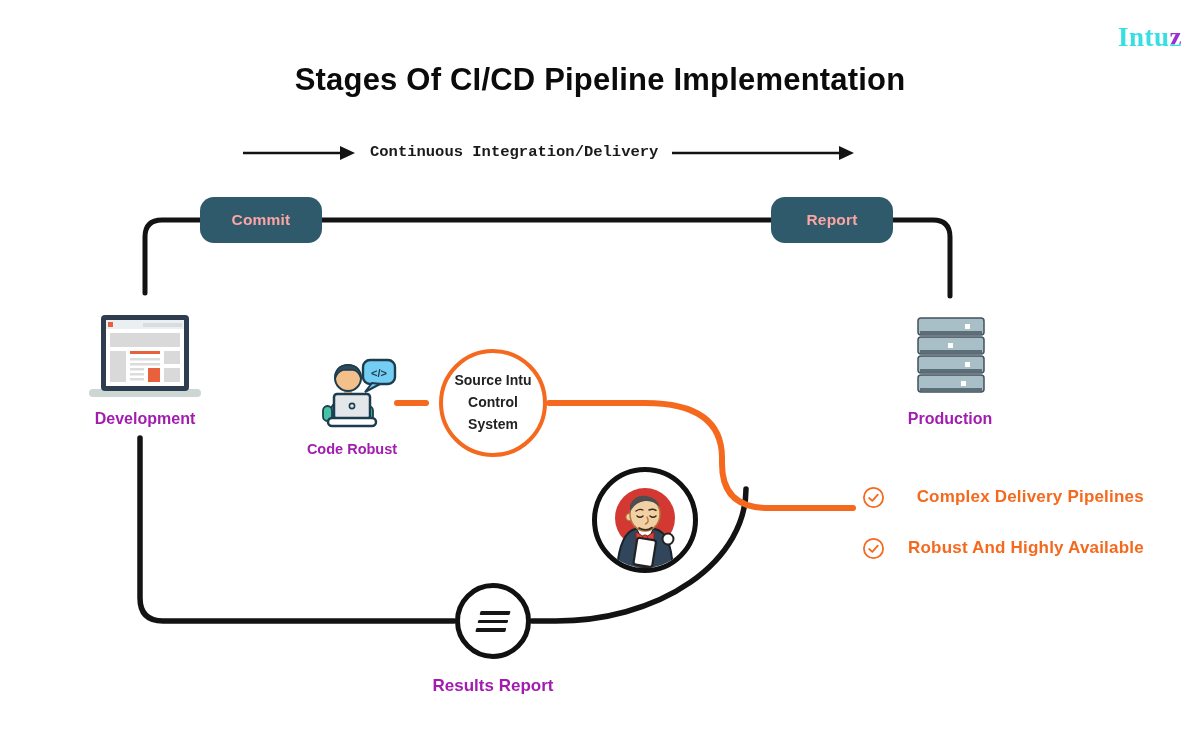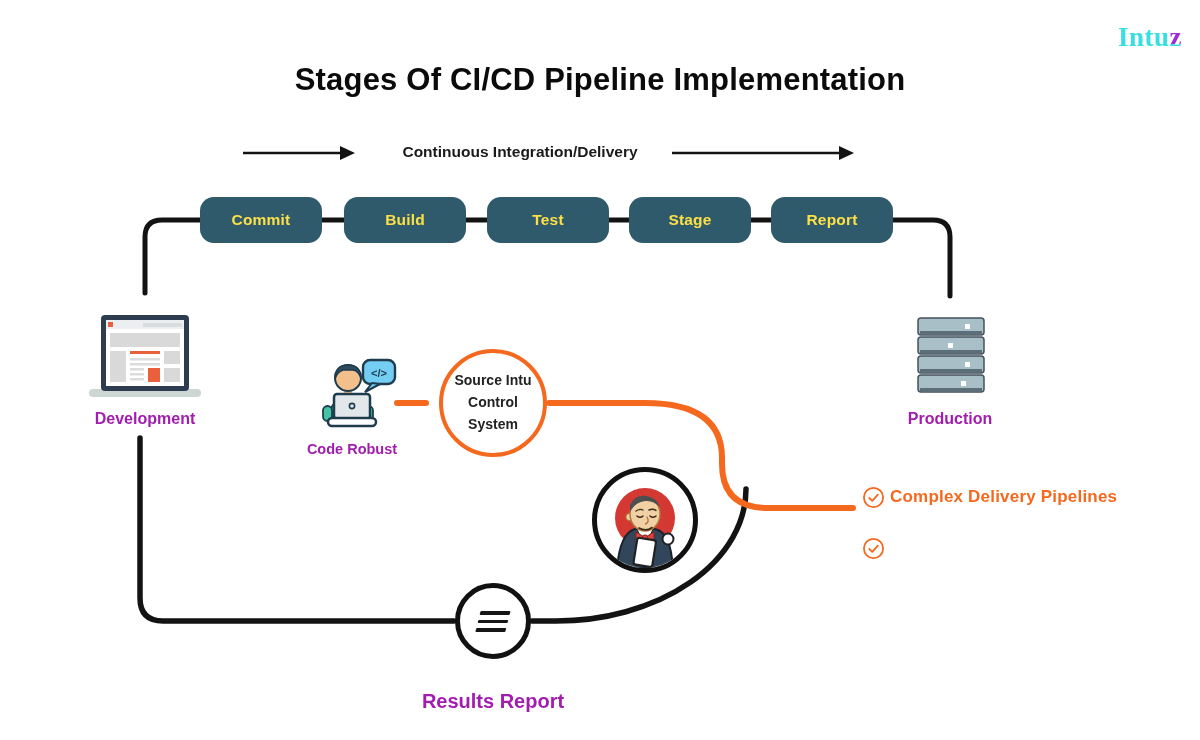--- a/index.html
+++ b/index.html
@@ -11,41 +11,41 @@
   .ln-orange{stroke:var(--accent-orange);fill:none;}
   .ah{fill:var(--ink);}
   
   .title{position:absolute;left:0;right:0;top:34px;text-align:center;font-size:31px;font-weight:800;
          letter-spacing:.2px;color:#0b0b0b;z-index:2;margin-top:28px;}
   .logo{position:absolute;right:18px;top:22px;font-size:27px;font-weight:800;letter-spacing:.5px;
         color:var(--logo-cyan);z-index:2;font-family:Liberation Serif, serif;}
   .logo .z{background:linear-gradient(to bottom,var(--logo-cyan) 26%,var(--logo-purple) 26%,var(--logo-purple) 74%,var(--logo-cyan) 74%);
            -webkit-background-clip:text;background-clip:text;color:transparent;}
   
-  .flow-label{position:absolute;left:370px;top:143px;width:300px;text-align:center;font-size:15.5px;
-              font-weight:700;color:#1a1a1a;z-index:2;}
+  .flow-label{position:absolute;left:370px;top:143px;width:300px;font-size:15.5px;
+              font-weight:700;color:#1a1a1a;z-index:2;font-family:Liberation Mono, monospace;}
   
   .pill{position:absolute;top:197px;width:122px;height:46px;background:var(--stage-pill);border-radius:14px;
-        display:flex;align-items:center;justify-content:center;color:#fde047;font-size:15.5px;font-weight:700;
+        display:flex;align-items:center;justify-content:center;color:#fca5a5;font-size:15.5px;font-weight:700;
         letter-spacing:.2px;z-index:2;}
   
   .node-icon{position:absolute;z-index:2;}
   .node-label{position:absolute;z-index:2;text-align:center;font-size:16px;font-weight:700;color:#a21caf;}
   .small-label{font-size:14.5px;}
   .circle-node{position:absolute;border-radius:50%;background:#fff;box-sizing:border-box;z-index:2;
                display:flex;align-items:center;justify-content:center;text-align:center;}
   .source-circle{left:439px;top:349px;width:108px;height:108px;border:4px solid var(--accent-orange);}
   .source-text{width:80px;font-size:14px;font-weight:700;line-height:1.55;color:#222;}
   .jenkins-circle{left:592px;top:467px;width:106px;height:106px;border:5px solid #111;overflow:hidden;}
   .results-circle{left:455px;top:583px;width:76px;height:76px;border:5px solid #111;}
   .hamburger{display:flex;flex-direction:column;gap:5px;transform:skewX(-14deg);}
   .hamburger span{display:block;width:30px;height:3.5px;background:#161616;border-radius:1px;}
   
   .benefits{position:absolute;left:862px;top:486px;z-index:2;}
-  .benefit{display:flex;align-items:center;gap:5px;height:22px;margin-bottom:29px;justify-content:space-between;}
+  .benefit{display:flex;align-items:center;gap:23px;height:22px;margin-bottom:29px;justify-content:space-between;}
   .benefit-label{font-size:17px;font-weight:700;letter-spacing:.2px;color:var(--accent-orange);white-space:nowrap;}
 </style>
 </head>
 <body>
 
 <div class="canvas">
 
   <svg class="connectors" viewBox="0 0 1200 740">
 
     <line class="ln-ink" x1="243" y1="153" x2="341" y2="153" stroke-width="2.5"></line>
@@ -63,23 +63,20 @@
 
     <path class="ln-orange" d="M 549 403 H 645 Q 722 403 722 458 L 722 464 Q 722 508 768 508 H 853" stroke-width="6" stroke-linecap="round" stroke-linejoin="round"></path>
   </svg>
 
   <div class="title">Stages Of CI/CD Pipeline Implementation</div>
   <div class="logo"><span>Intu</span><span class="z">z</span></div>
 
   <div class="flow-label">Continuous Integration/Delivery</div>
 
   <div class="pill" style="left:200px">Commit</div>
-  <div class="pill" style="left:344px">Build</div>
-  <div class="pill" style="left:487px">Test</div>
-  <div class="pill" style="left:629px">Stage</div>
   <div class="pill" style="left:771px">Report</div>
 
   <div class="node-icon" style="left:85px;top:313px;">
     <svg width="120" height="88" viewBox="0 0 120 88">
       <rect x="4" y="76" width="112" height="8" rx="4" fill="#ccd6d3"></rect>
       <rect x="16" y="2" width="88" height="76" rx="4" fill="#2e3c50"></rect>
       <rect x="21" y="7" width="78" height="66" fill="#ffffff"></rect>
       <rect x="21" y="7" width="78" height="9" fill="#eceff1"></rect>
       <rect x="23" y="9" width="5" height="5" fill="#e8603c"></rect>
       <rect x="58" y="10" width="39" height="4" fill="#d9dde0"></rect>
@@ -166,31 +163,32 @@
     </svg>
   </div>
 
   <div class="circle-node results-circle">
     <div class="hamburger">
         <span></span>
         <span></span>
         <span></span>
       </div>
   </div>
-  <div class="node-label" style="left:403px;top:676px;width:180px;font-size:20px;margin-top:14px;">Results Report</div>
+  <div class="node-label" style="left:403px;top:676px;width:180px;font-size:17px;">Results Report</div>
 
   <div class="benefits">
     <div class="benefit">
       <svg width="23" height="23" viewBox="0 0 23 23">
         <circle cx="11.5" cy="11.5" r="9.6" fill="none" stroke="var(--accent-orange)" stroke-width="1.8"></circle>
         <polyline points="7.2,12 10.3,14.8 15.8,8.6" fill="none" stroke="var(--accent-orange)" stroke-width="1.8" stroke-linecap="round" stroke-linejoin="round"></polyline>
       </svg>
       <span class="benefit-label">Complex Delivery Pipelines</span>
     </div>
     <div class="benefit">
       <svg width="23" height="23" viewBox="0 0 23 23">
         <circle cx="11.5" cy="11.5" r="9.6" fill="none" stroke="var(--accent-orange)" stroke-width="1.8"></circle>
         <polyline points="7.2,12 10.3,14.8 15.8,8.6" fill="none" stroke="var(--accent-orange)" stroke-width="1.8" stroke-linecap="round" stroke-linejoin="round"></polyline>
       </svg>
+      <span class="benefit-label">Robust And Highly Available</span>
     </div>
   </div>
 
 </div>
 
 </body></html>

